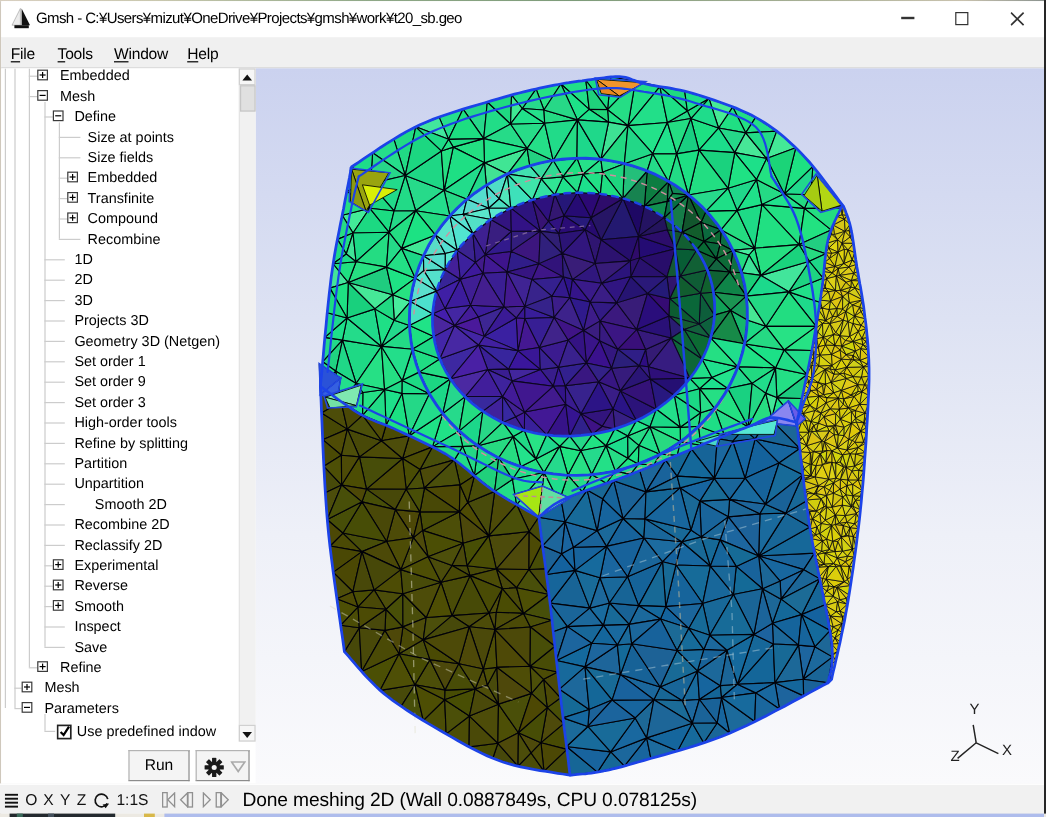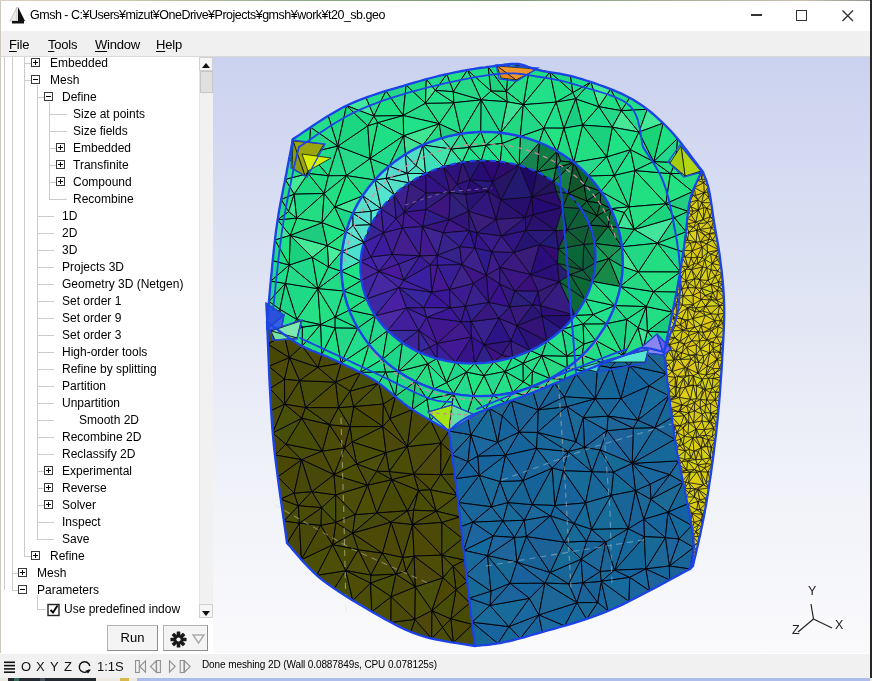--- a/index.html
+++ b/index.html
@@ -23,21 +23,21 @@
 #sbup{left:199px;top:57px;width:14px;height:14px;background:#f6f6f6;border:1px solid #d0d0d0}
 #sbdn{left:199px;top:604px;width:14px;height:14px;background:#f6f6f6;border:1px solid #d0d0d0}
 #sbthumb{left:200px;top:71px;width:13px;height:22px;background:#e0e0e0;border:1px solid #c6c6c6}
 #runbtn{left:107px;top:625px;width:51px;height:26px;background:#f4f4f4;border:1px solid #b3b3b3;
   border-bottom-color:#8c8c8c;border-right-color:#8c8c8c;font-size:13px;text-align:center;line-height:24px}
 #gearbtn{left:163px;top:625px;width:45px;height:26px;background:#f4f4f4;border:1px solid #b3b3b3;
   border-bottom-color:#8c8c8c;border-right-color:#8c8c8c}
 #viewport{left:213px;top:57px;width:657px;height:596px;background:linear-gradient(180deg,#cbd2ef 0%,#dde2f3 35%,#eef0f8 65%,#fafafc 100%)}
 #statusbar{left:0;top:653px;width:872px;height:25px;background:#f1f1f1;border-top:1px solid #fff}
 .sbt{position:absolute;top:5px;font-size:13px;color:#111}
-#donetext{position:absolute;left:202px;top:5px;font-size:10px;letter-spacing:-0.1px;color:#000}
+#donetext{position:absolute;left:202px;top:5px;font-size:16px;letter-spacing:-0.1px;color:#000}
 #taskbar{left:0;top:678px;width:872px;height:3px;background:#ece9e2}
 </style></head><body>
 <div class="abs" id="topedge"></div>
 <div class="abs" id="leftedge"></div>
 <div class="abs" id="titlebar"></div>
 <svg class="abs" style="left:9px;top:6px" width="18" height="19" viewBox="0 0 18 19">
   <polygon points="8,1 8,15 1,15" fill="#ececec" stroke="#999" stroke-width="0.5"></polygon>
   <polygon points="9,1 9,15 16,15" fill="#111"></polygon>
   <rect x="3" y="15" width="12" height="2.5" fill="#111"></rect>
 </svg>
@@ -1896,21 +1896,21 @@
     <div class="bh" style="left:45px;top:413px"></div>
     <div class="bv" style="left:47px;top:411px"></div>
     <div class="titem" style="left:61px;top:406px">Experimental</div>
     <div class="tbox" style="left:43px;top:426px"></div>
     <div class="bh" style="left:45px;top:430px"></div>
     <div class="bv" style="left:47px;top:428px"></div>
     <div class="titem" style="left:61px;top:423px">Reverse</div>
     <div class="tbox" style="left:43px;top:443px"></div>
     <div class="bh" style="left:45px;top:447px"></div>
     <div class="bv" style="left:47px;top:445px"></div>
-    <div class="titem" style="left:61px;top:440px">Solver</div>
+    <div class="titem" style="left:61px;top:440px">Smooth</div>
     <div class="titem" style="left:61px;top:457px">Inspect</div>
     <div class="titem" style="left:61px;top:474px">Save</div>
     <div class="tbox" style="left:30px;top:494px"></div>
     <div class="bh" style="left:32px;top:498px"></div>
     <div class="bv" style="left:34px;top:496px"></div>
     <div class="titem" style="left:49px;top:491px">Refine</div>
     <div class="tbox" style="left:17px;top:511px"></div>
     <div class="bh" style="left:19px;top:515px"></div>
     <div class="bv" style="left:21px;top:513px"></div>
     <div class="titem" style="left:36px;top:508px">Mesh</div>

